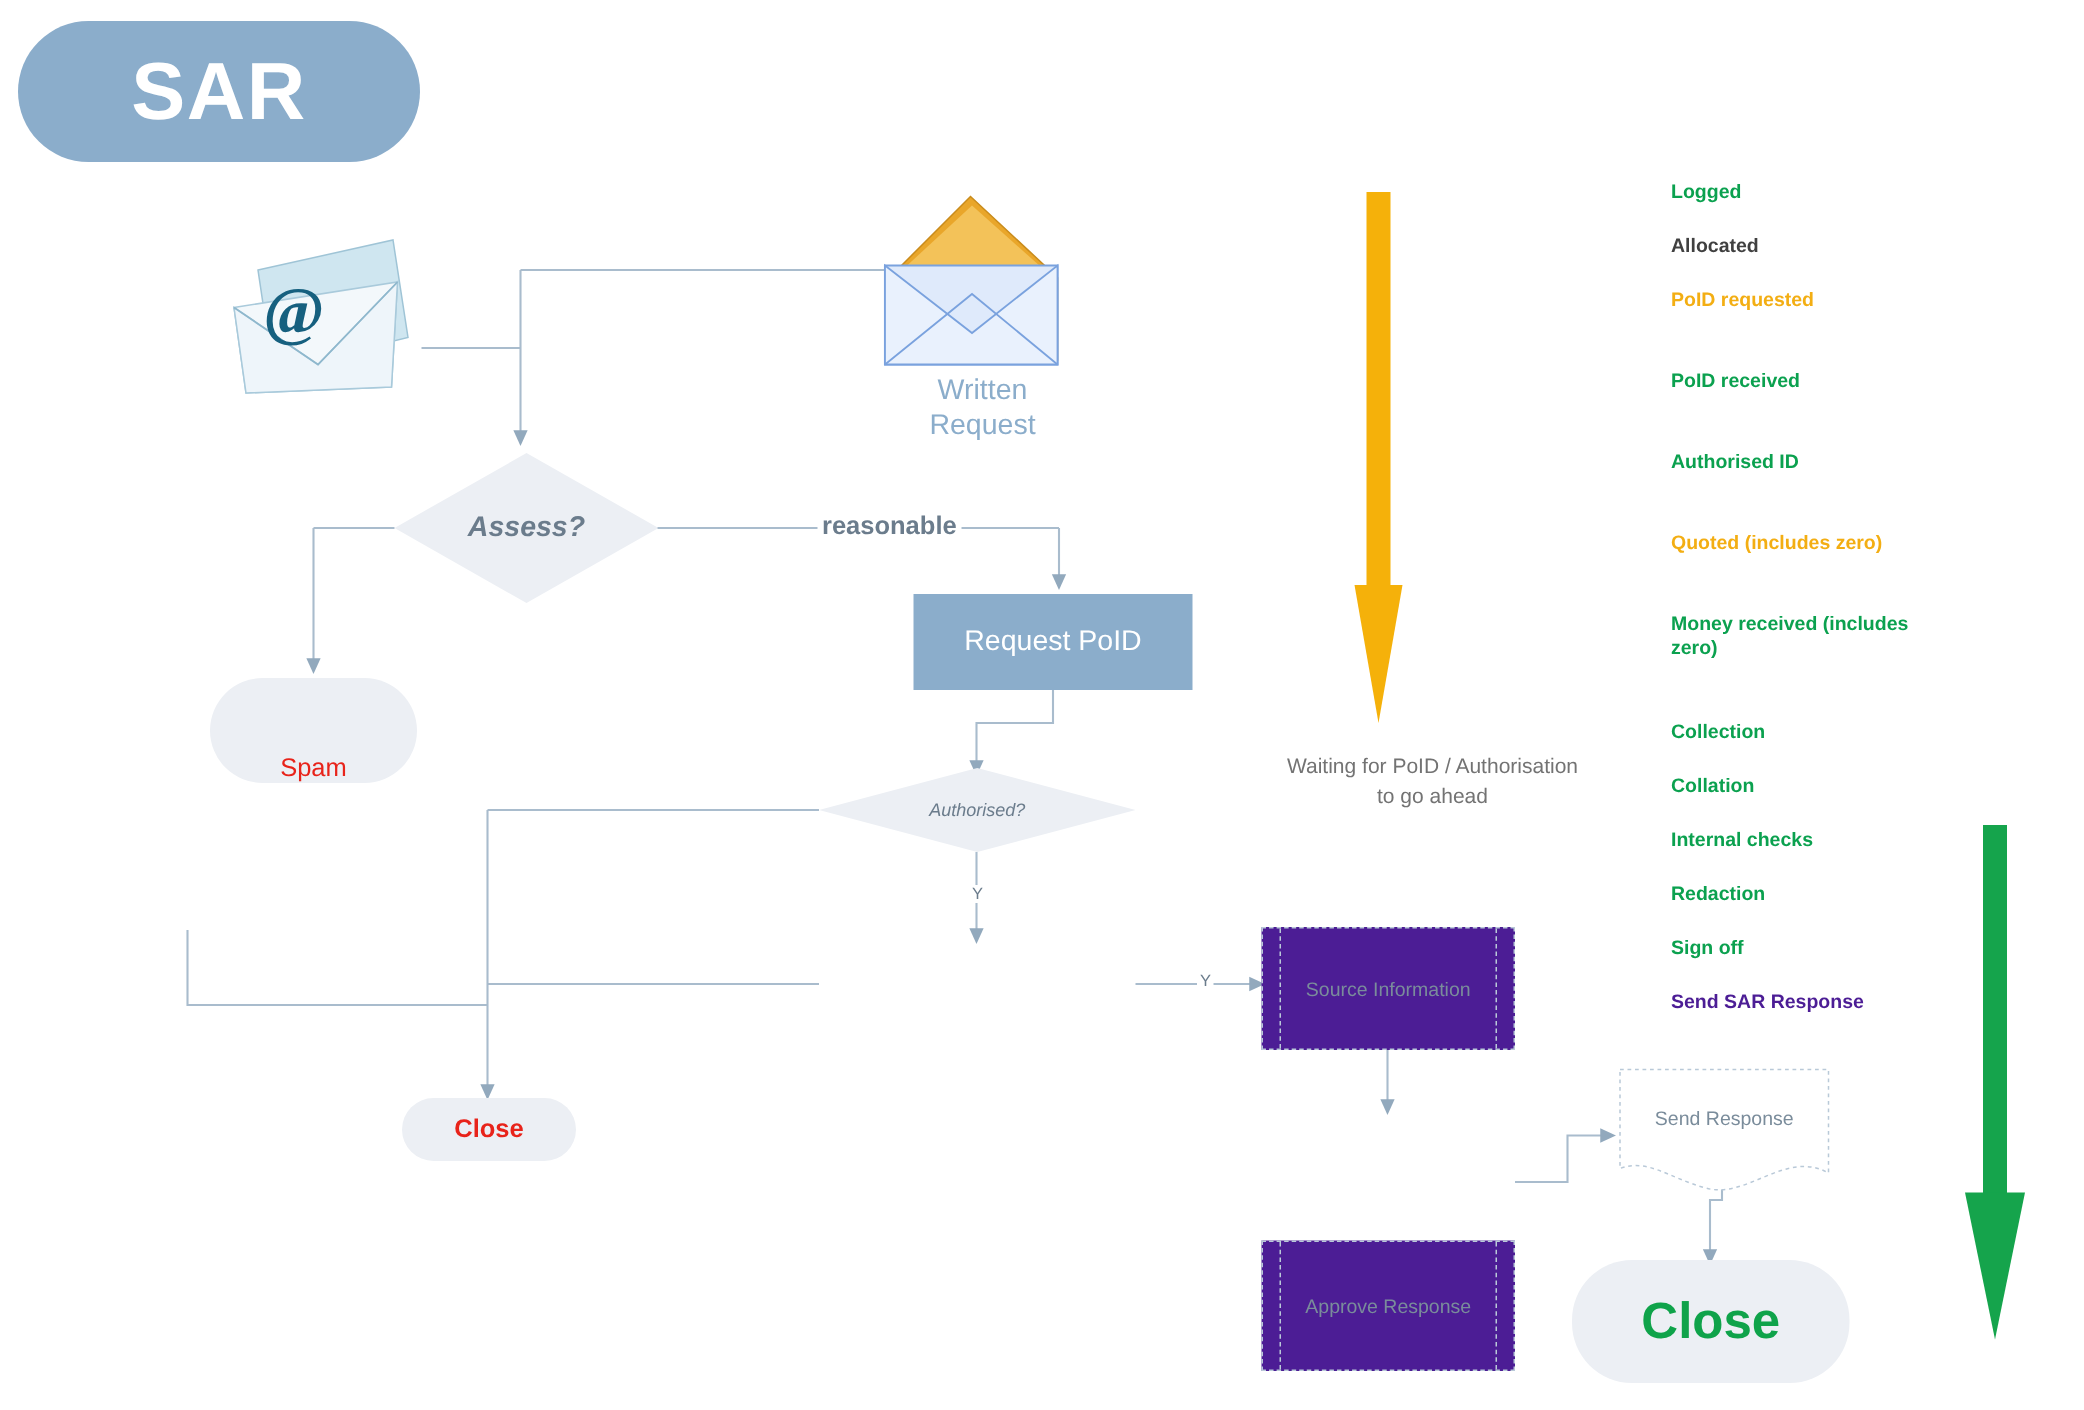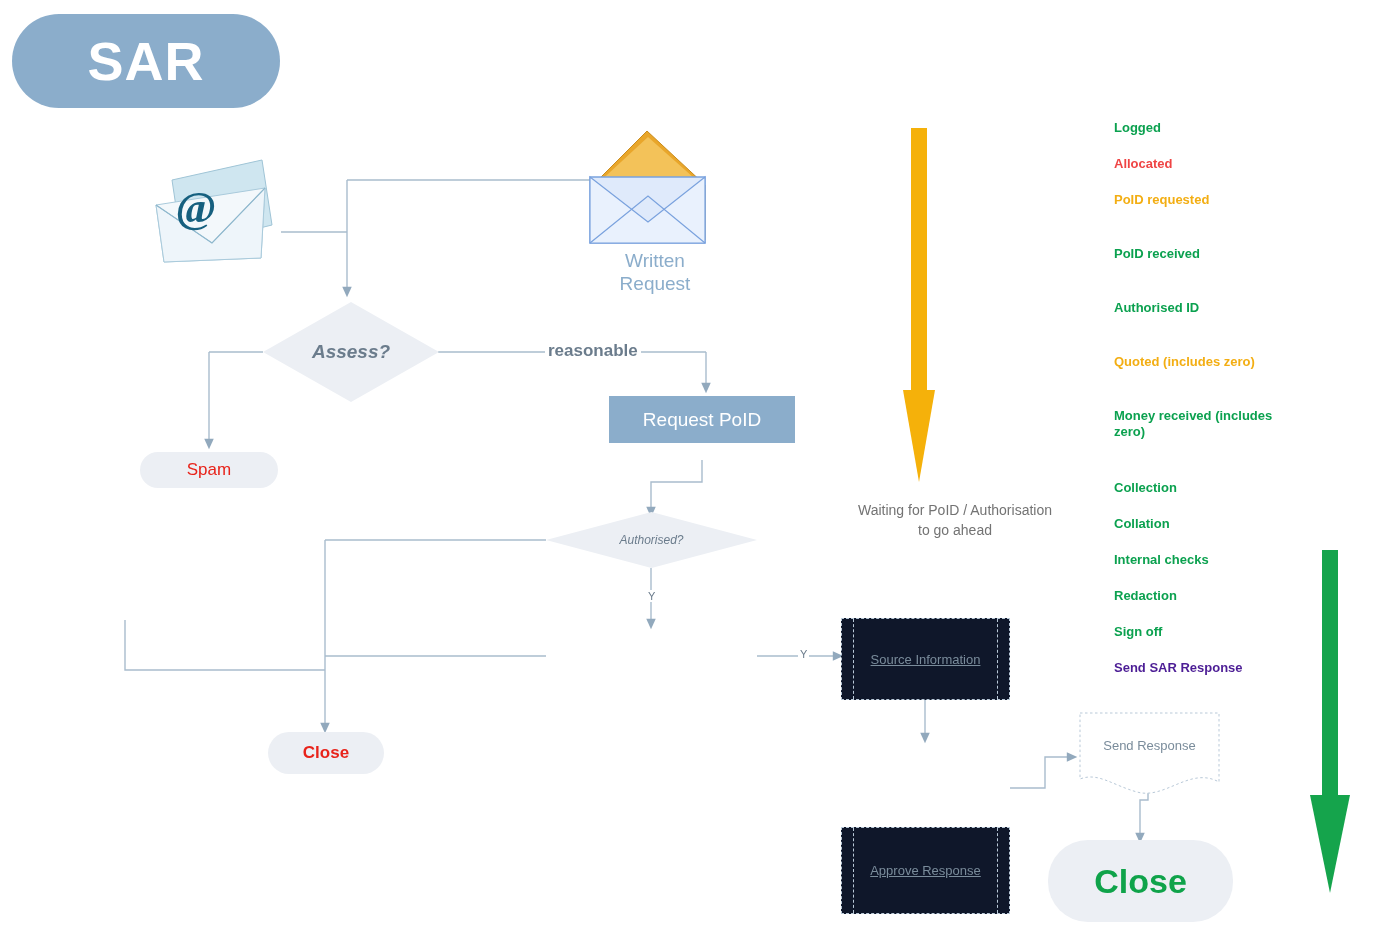--- a/index.html
+++ b/index.html
@@ -56,21 +56,21 @@
 
   
   .close-pill {
     background: #eceff4;
     border-radius: 40px;
   }
 
   
   #request-poid {
     left: 609px; top: 396px;
-    width: 186px; height: 47px;
+    width: 186px; height: 64px;
     background: #8badcb;
     color: #ffffff;
     font-size: 19px;
   }
 
   
   .diamond-wrap { }
   .diamond-shape {
     position: absolute;
     inset: 0;
@@ -83,25 +83,24 @@
     display: flex; align-items: center; justify-content: center;
     text-align: center;
     color: #6b7c8c;
     line-height: 1.25;
     font-style: italic;
   }
 
   
   .dashed-box {
     border: 1px dashed #b9c9d8;
-    background: #0f172a;
+    background: #4c1d95;
     color: #7a8c9b;
     font-size: 13px;
     position: relative;
-    text-decoration: underline;
   }
   .dashed-box::before,
   .dashed-box::after {
     content: "";
     position: absolute;
     top: 0; bottom: 0;
     border-left: 1px dashed #b9c9d8;
   }
   .dashed-box::before { left: 11px; }
   .dashed-box::after  { right: 11px; }
@@ -256,21 +255,21 @@
   <div class="abs diamond-wrap" style="left:546px; top:512px; width:211px; height:56px;">
     <div class="diamond-shape"></div>
     <div class="diamond-label" style="font-size:12px;">Authorised?</div>
   </div>
 
   <div class="abs y-label" style="left:646px; top:590px;">Y</div>
 
 
   <div class="abs y-label" style="left:798px; top:648px;">Y</div>
 
-  <div class="abs node-text reason-pill" style="left:140px; top:452px; width:138px; height:36px;">
+  <div class="abs node-text reason-pill" style="left:140px; top:452px; width:138px; height:70px;align-items:flex-end;">
     <span>Spam</span>
   </div>
 
   <div class="abs node-text close-pill" style="left:268px; top:732px; width:116px; height:42px; color:#e8231a; font-size:17px; font-weight:bold;">
     <span>Close</span>
   </div>
 
   <div class="abs node-text dashed-box" style="left:841px; top:618px; width:169px; height:82px;">
     <span>Source Information</span>
   </div>
@@ -283,21 +282,21 @@
   </div>
 
   <div class="abs node-text close-pill" style="left:1048px; top:840px; width:185px; height:82px; color:#0fa34a; font-size:34px; font-weight:bold;">
     <span>Close</span>
   </div>
 
   <div class="abs" id="waiting-caption">Waiting for PoID / Authorisation to go ahead</div>
 
   <div class="abs" style="left:1114px; top:120px; width:200px;">
     <div class="status-item" style="position:absolute; top:0px;   color:#0ba14f;">Logged</div>
-    <div class="status-item" style="position:absolute; top:36px;  color:#ef4444;">Allocated</div>
+    <div class="status-item" style="position:absolute; top:36px;  color:#404040;">Allocated</div>
     <div class="status-item" style="position:absolute; top:72px;  color:#f3ae13;">PoID requested</div>
     <div class="status-item" style="position:absolute; top:126px; color:#0ba14f;">PoID received</div>
     <div class="status-item" style="position:absolute; top:180px; color:#0ba14f;">Authorised ID</div>
     <div class="status-item" style="position:absolute; top:234px; color:#f3ae13;">Quoted (includes zero)</div>
     <div class="status-item" style="position:absolute; top:288px; color:#0ba14f; width:172px;">Money received (includes zero)</div>
     <div class="status-item" style="position:absolute; top:360px; color:#0ba14f;">Collection</div>
     <div class="status-item" style="position:absolute; top:396px; color:#0ba14f;">Collation</div>
     <div class="status-item" style="position:absolute; top:432px; color:#0ba14f;">Internal checks</div>
     <div class="status-item" style="position:absolute; top:468px; color:#0ba14f;">Redaction</div>
     <div class="status-item" style="position:absolute; top:504px; color:#0ba14f;">Sign off</div>

